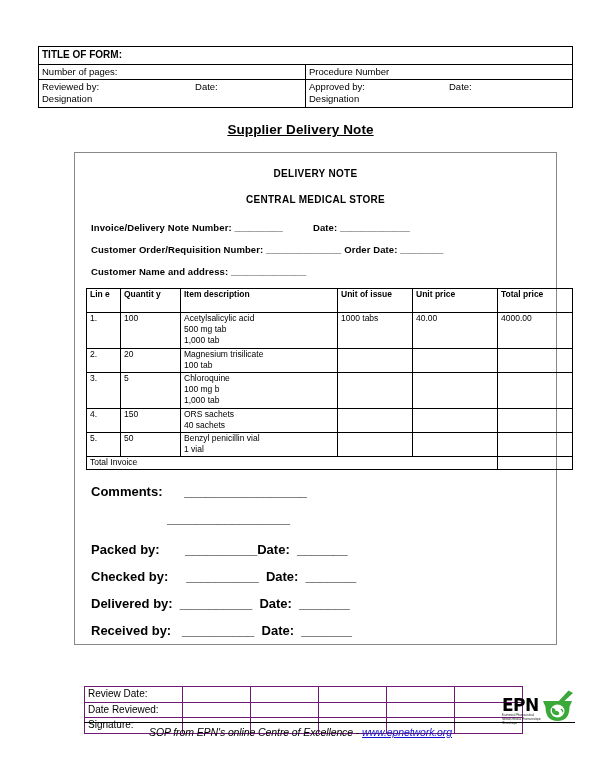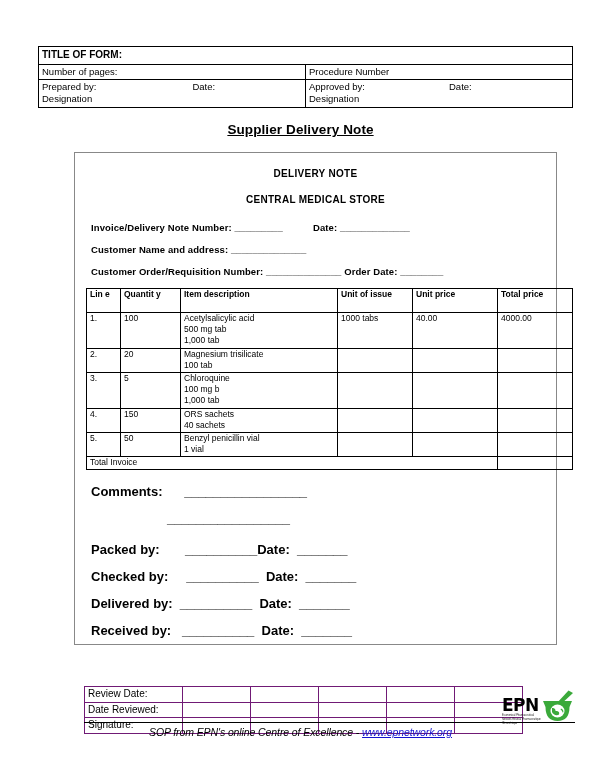--- a/index.html
+++ b/index.html
@@ -243,42 +243,42 @@
   <tbody>
       <tr>
     <td class="title-cell" colspan="2">TITLE OF FORM:</td>
   </tr>
   <tr>
     <td>Number of pages:</td>
     <td>Procedure Number</td>
   </tr>
   <tr>
     <td>
-      <span class="hdr-inline">Prepared by:</span><span class="hdr-date">Date:</span>
+      <span class="hdr-inline">Reviewed by:</span><span class="hdr-date">Date:</span>
       <div>Designation</div>
     </td>
     <td>
       <span class="hdr-inline">Approved by:</span><span class="hdr-date-2">Date:</span>
       <div>Designation</div>
     </td>
   </tr>
 </tbody>
   </table>
 
 <div class="page-title">Supplier Delivery Note</div>
 
 <div class="content-box">
 
   <div class="doc-heading h1">DELIVERY NOTE</div>
   <div class="doc-heading h2">CENTRAL MEDICAL STORE</div>
 
   <div class="field-lines">
     <div class="field-line">Invoice/Delivery Note Number: _________           Date: _____________</div>
+    <div class="field-line">Customer Order/Requisition Number: ______________ Order Date: ________</div>
     <div class="field-line">Customer Name and address: ______________</div>
-    <div class="field-line">Customer Order/Requisition Number: ______________ Order Date: ________</div>
   </div>
 
   <div class="items-wrap">
     <table class="items-table">
       <thead>
         <tr>
           <th class="col-line">Lin e</th>
           <th class="col-qty">Quantit y</th>
           <th class="col-desc">Item description</th>
           <th class="col-unit">Unit of issue</th>

